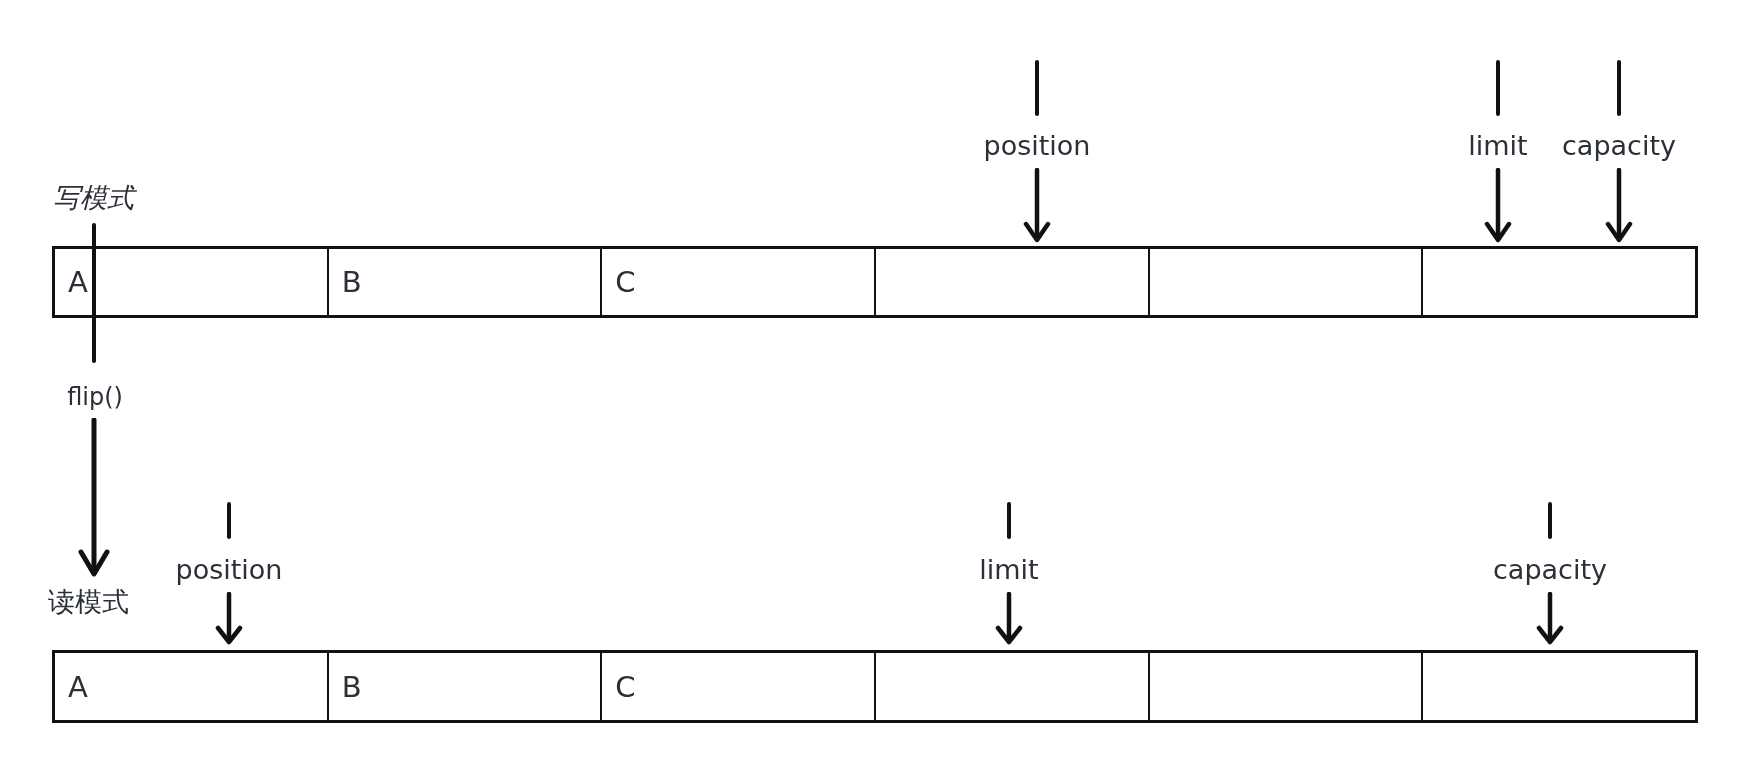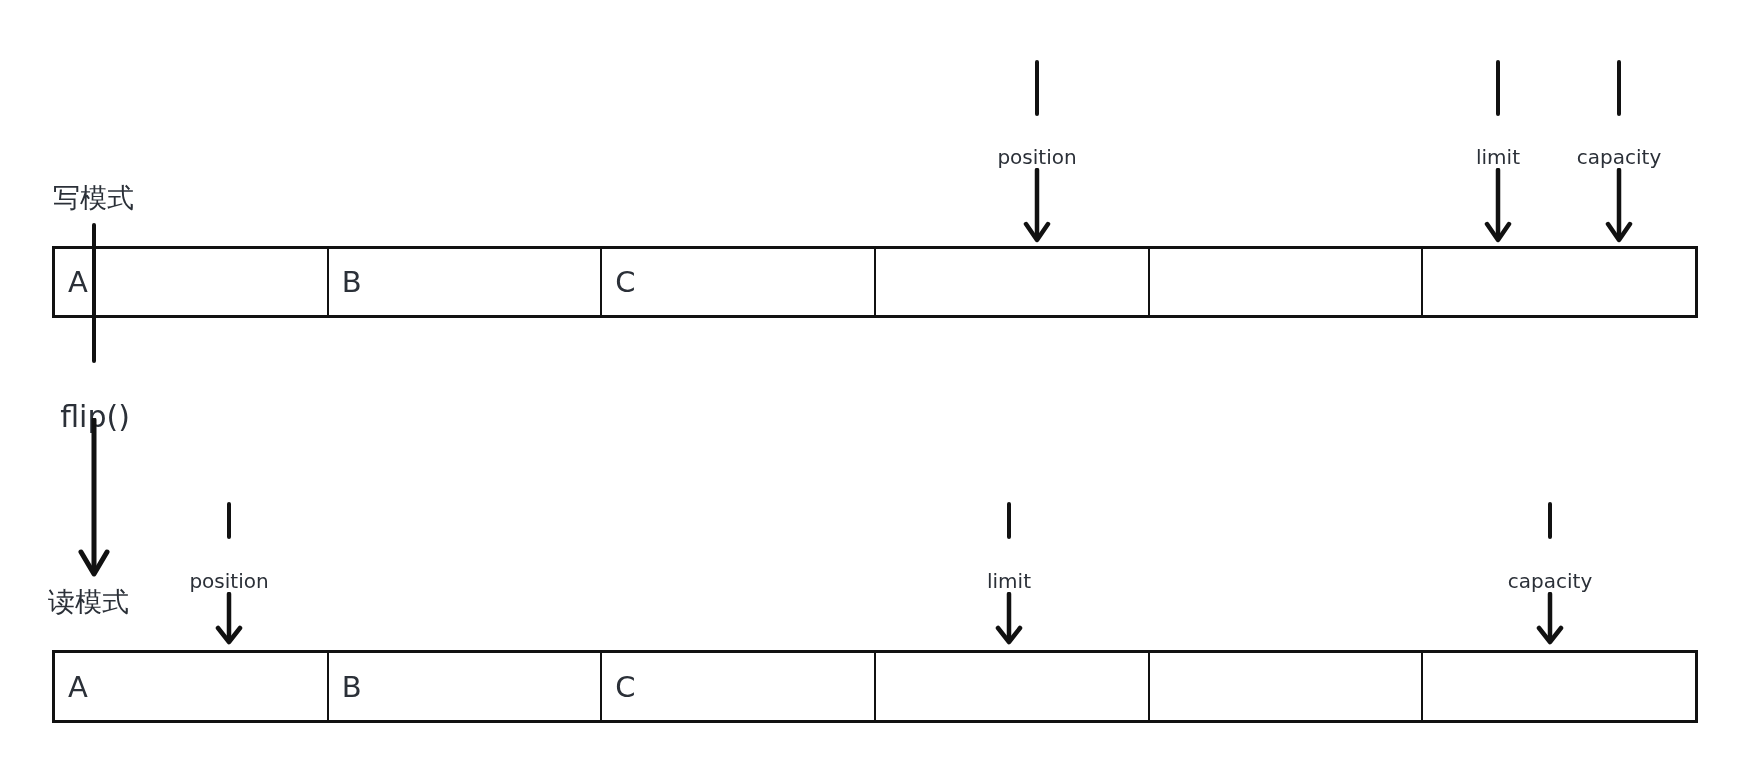--- a/index.html
+++ b/index.html
@@ -18,21 +18,21 @@
   }
 
   
   .mode-label {
     position: absolute;
     font-size: 27px;
     line-height: 28px;
     color: #2b3038;
     white-space: nowrap;
   }
-  .mode-label.write { left: 53px; top: 184px; }
+  .mode-label.write { left: 53px; top: 184px; font-style: italic; }
   .mode-label.read  { left: 48px; top: 588px; }
 
   
   .buffer {
     position: absolute;
     left: 52px;
     width: 1646px;
     display: flex;
     border: 3px solid #111111;
     box-sizing: border-box;
@@ -58,24 +58,23 @@
     position: absolute;
     left: -2.25px;
     width: 4.5px;
     background: #111111;
     border-radius: 2px;
   }
   .marker .marker-label {
     position: absolute;
     transform: translateX(-50%);
     white-space: nowrap;
-    font-size: 20px;
+    font-size: 27px;
     line-height: 28px;
     color: #2b3038;
-    margin-top: 11px;
   }
   .marker svg { position: absolute; left: -14px; }
 
   
   .marker.top .tick         { top: 60px; height: 56px; }
   .marker.top .marker-label { top: 132px; }
   .marker.top svg           { top: 168px; }
 
   
   .marker.bottom .tick         { top: 502px; height: 37px; }
@@ -96,23 +95,23 @@
     left: 91.7px;
     top: 223px;
     width: 4.5px;
     height: 140px;
     background: #111111;
     border-radius: 2px;
   }
   .flip-label {
     position: absolute;
     left: 95px;
-    top: 400px;
+    top: 380px;
     transform: translateX(-50%);
-    font-size: 30px;
+    font-size: 24px;
     line-height: 34px;
     color: #2b3038;
     white-space: nowrap;
   }
   .flip-arrow {
     position: absolute;
     left: 76px;
     top: 418px;
   }
 

